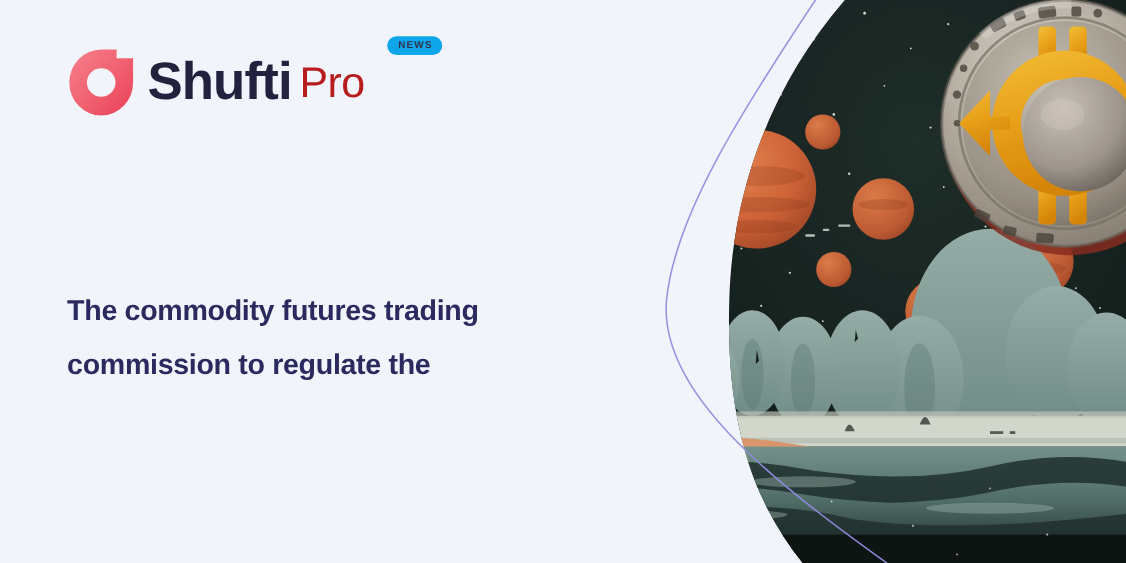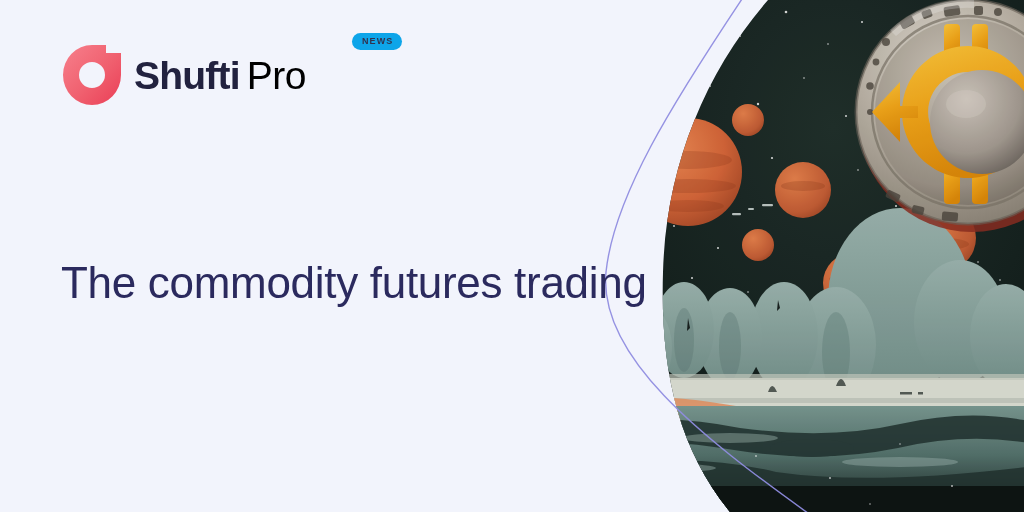--- a/index.html
+++ b/index.html
@@ -32,30 +32,30 @@
   }
   .logo-mark svg { display:block; width:60px; height:62px; }
 
   .logo-word {
     display:flex; align-items:center;
     height:62px;
     margin-left:12px;
     position:relative;
   }
   .logo-shufti {
-    font-size:39px;
+    font-size:48px;
     font-weight:bold;
     color:#22223f;
     letter-spacing:-0.8px;
     line-height:1;
   }
   .logo-pro {
     font-size:39px;
     font-weight:300;
-    color:#000000;
+    color:#b91c1c;
     letter-spacing:-0.5px;
     line-height:1;
     margin-left:7px;
   }
   .news-badge {
     position:absolute;
     left:218px; top:-11px;
     background:#0ea5e9;
     color:#32324e;
     font-size:9px;
@@ -64,22 +64,22 @@
     padding:4px 9px 4px 10px;
     border-radius:10px;
     line-height:1;
   }
 
   
   .headline {
     position:absolute;
     left:61px; top:258px;
     width:580px;
-    font-size:44px;
-    font-weight:normal;
+    font-size:26px;
+    font-weight:bold;
     line-height:49px;
     color:#2b2a5e;
     letter-spacing:-0.3px;
   }
   .headline .ln { display:block; white-space:nowrap; }
 
   
   .art-wrap {
     position:absolute;
     left:600px; top:0;
@@ -379,15 +379,16 @@
     </span>
     <span class="logo-word">
       <span class="logo-shufti">Shufti</span>
       <span class="logo-pro">Pro</span>
       <span class="news-badge">NEWS</span>
     </span>
   </div>
 
   <h1 class="headline">
     <span class="ln">The commodity futures trading</span>
+    <span class="ln">commission to regulate the</span>
   </h1>
 
 </div>
 
 </body></html>

